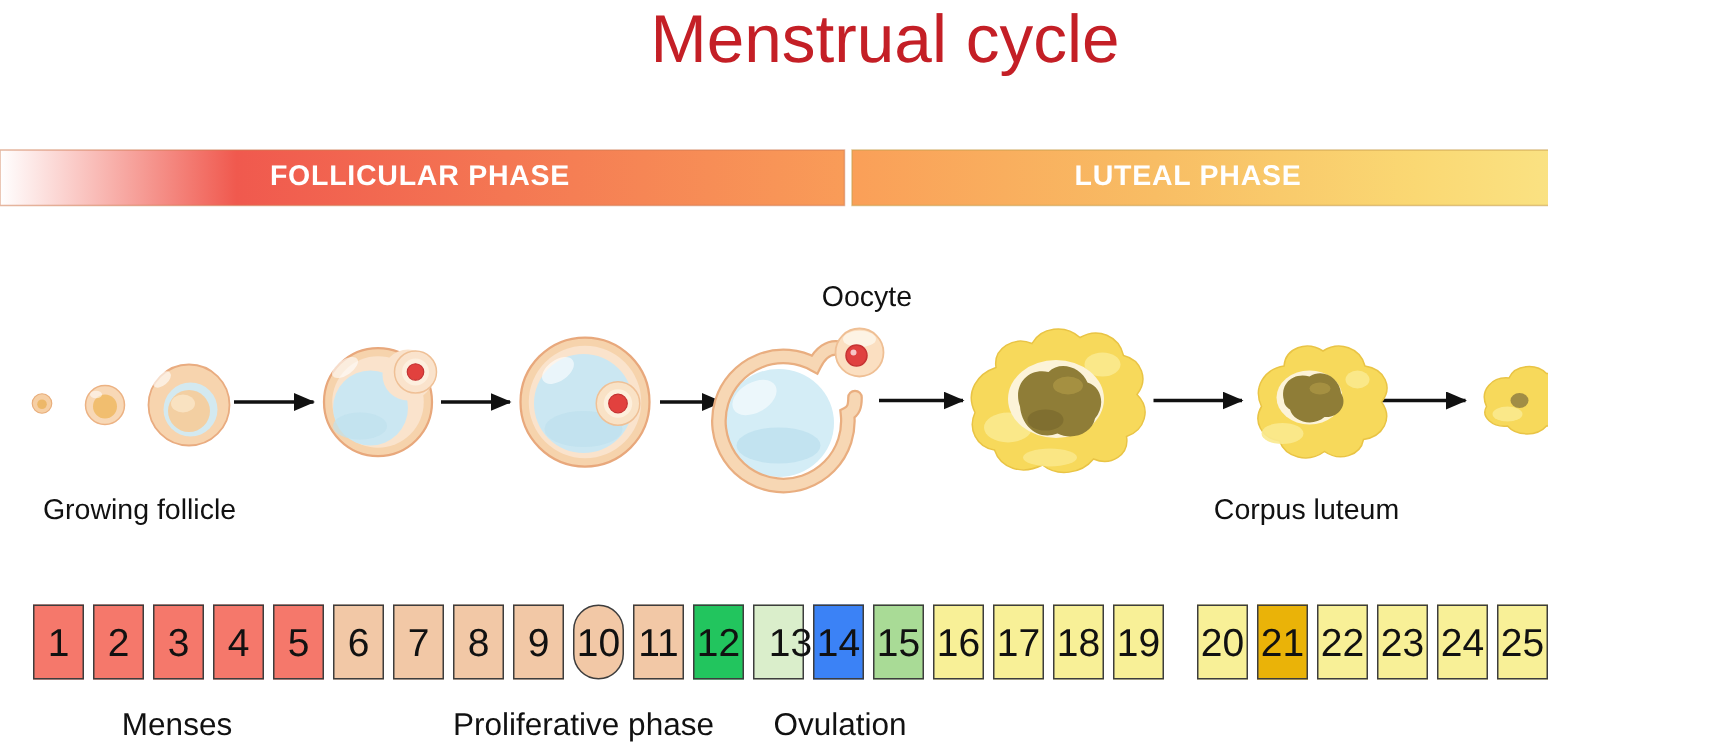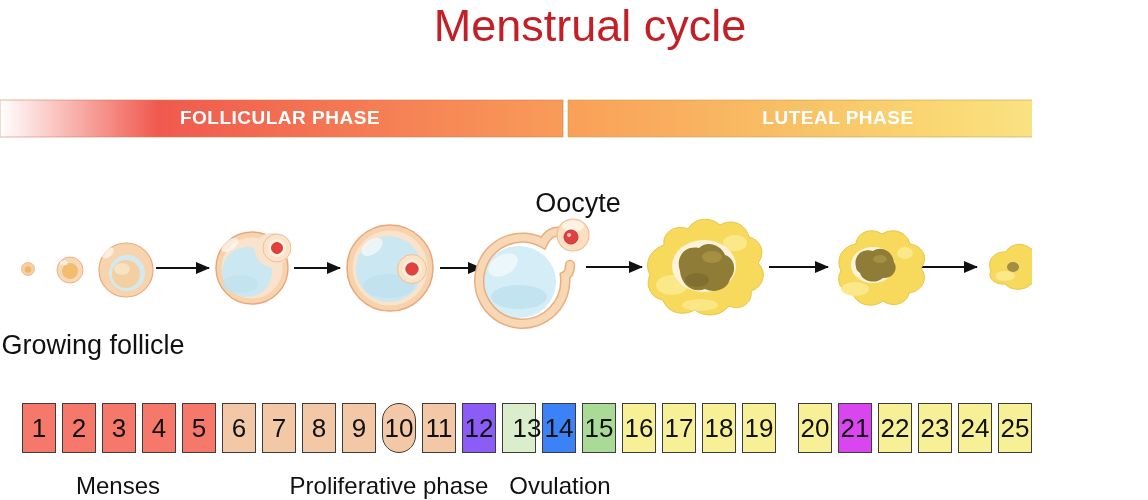--- a/index.html
+++ b/index.html
@@ -9,41 +9,41 @@
   }
   #title{
     position:absolute;top:0;left:590px;transform:translateX(-50%);
     font-size:45px;font-weight:400;color:#c41f26;white-space:nowrap;
   }
   .banner-label{
     position:absolute;top:107px;transform:translateX(-50%);
     font-size:19px;font-weight:bold;color:#fff;letter-spacing:.5px;white-space:nowrap;
   }
   #banner-label-follicular{left:280px;}
-  #banner-label-luteal{left:838px;}
+  #banner-label-luteal{left:792px;}
   #banner-svg{position:absolute;left:0;top:78px;}
   #cycle-svg{position:absolute;left:0;top:185px;}
   .fig-label{
     position:absolute;transform:translateX(-50%);
-    font-size:27px;color:#111;white-space:nowrap;
+    font-size:19px;color:#111;white-space:nowrap;
   }
   #oocyte-label{left:578px;top:188px;}
   #growing-follicle-label{left:93px;top:330px;}
   #corpus-luteum-label{left:871px;top:330px;}
   #day-strip{
     position:absolute;left:22px;top:403px;display:flex;gap:6px;
   }
   .day-box{
     width:34px;height:50px;border:1px solid #3d3d3d;box-sizing:border-box;
     display:flex;align-items:center;justify-content:center;
     font-size:26px;color:#111;
   }
   .phase-label{
     position:absolute;top:472px;transform:translateX(-50%);
-    font-size:24px;color:#111;white-space:nowrap;
+    font-size:21px;color:#111;white-space:nowrap;
   }
   #phase-label-menses{left:118px;}
   #phase-label-proliferative{left:343px;margin-left:46px;}
   #phase-label-ovulation{left:560px;}
   #phase-label-secretory{left:888px;}
 </style>
 </head>
 <body>
 
 <div id="stage">
@@ -180,43 +180,44 @@
 
     <g>
       <path d="M 1123 84 C 1120 78 1126 72 1132 74 C 1136 69 1144 73 1143 79 C 1147 83 1143 89 1137 88
                C 1131 92 1124 90 1123 84 Z" fill="#f8e8a5" stroke="#e9d37c" stroke-width="1"></path>
       <ellipse cx="1130" cy="78" rx="3" ry="2" fill="#ffffff" opacity="0.8"></ellipse>
     </g>
   </svg>
 
   <div class="fig-label" id="oocyte-label">Oocyte</div>
   <div class="fig-label" id="growing-follicle-label">Growing follicle</div>
+  <div class="fig-label" id="corpus-luteum-label">Corpus luteum</div>
 
   <div id="day-strip">
       <div class="day-box" style="background: rgb(245, 120, 107);">1</div>
       <div class="day-box" style="background: rgb(245, 120, 107);">2</div>
       <div class="day-box" style="background: rgb(245, 120, 107);">3</div>
       <div class="day-box" style="background: rgb(245, 120, 107);">4</div>
       <div class="day-box" style="background: rgb(245, 120, 107);">5</div>
       <div class="day-box" style="background: rgb(242, 200, 166);">6</div>
       <div class="day-box" style="background: rgb(242, 200, 166);">7</div>
       <div class="day-box" style="background: rgb(242, 200, 166);">8</div>
       <div class="day-box" style="background: rgb(242, 200, 166);">9</div>
       <div class="day-box" style="background: rgb(242, 200, 166); border-radius: 17px;">10</div>
       <div class="day-box" style="background: rgb(242, 200, 166);">11</div>
-      <div class="day-box" style="background: #8b5cf6;">12</div>
+      <div class="day-box" style="background: #22c55e;">12</div>
       <div class="day-box" style="background: rgb(218, 238, 203); padding-left: 16px;">13</div>
       <div class="day-box" style="background: #3b82f6;">14</div>
       <div class="day-box" style="background: rgb(169, 219, 150);">15</div>
       <div class="day-box" style="background: rgb(248, 240, 151);">16</div>
       <div class="day-box" style="background: rgb(248, 240, 151);">17</div>
       <div class="day-box" style="background: rgb(248, 240, 151);">18</div>
       <div class="day-box" style="background: rgb(248, 240, 151);">19</div>
       <div class="day-box" style="background: rgb(248, 240, 151); margin-left: 16px;">20</div>
-      <div class="day-box" style="background: #d946ef;">21</div>
+      <div class="day-box" style="background: #eab308;">21</div>
       <div class="day-box" style="background: rgb(248, 240, 151);">22</div>
       <div class="day-box" style="background: rgb(248, 240, 151);">23</div>
       <div class="day-box" style="background: rgb(248, 240, 151);">24</div>
       <div class="day-box" style="background: rgb(248, 240, 151);">25</div>
       <div class="day-box" style="background: rgb(248, 240, 151);">26</div>
       <div class="day-box" style="background: rgb(248, 240, 151);">27</div>
       <div class="day-box" style="background: rgb(248, 240, 151);">28</div>
     </div>
 
   <div class="phase-label" id="phase-label-menses">Menses</div>

